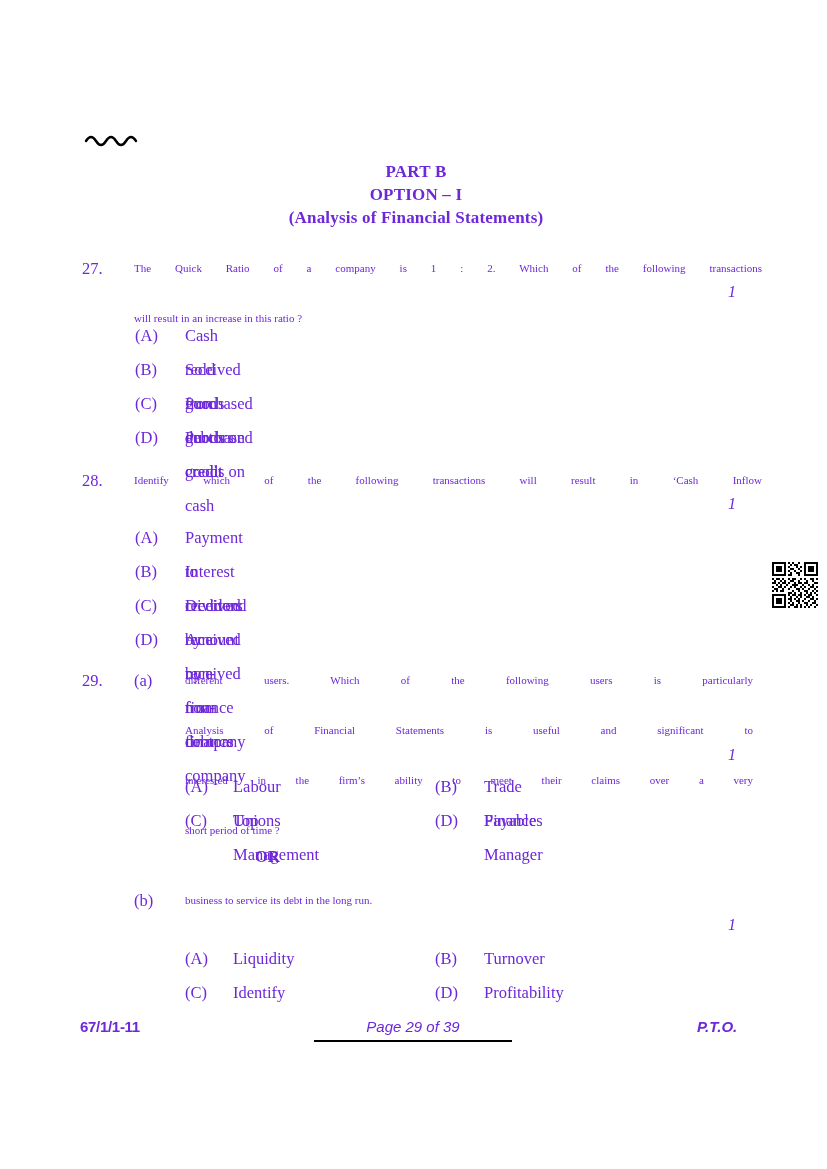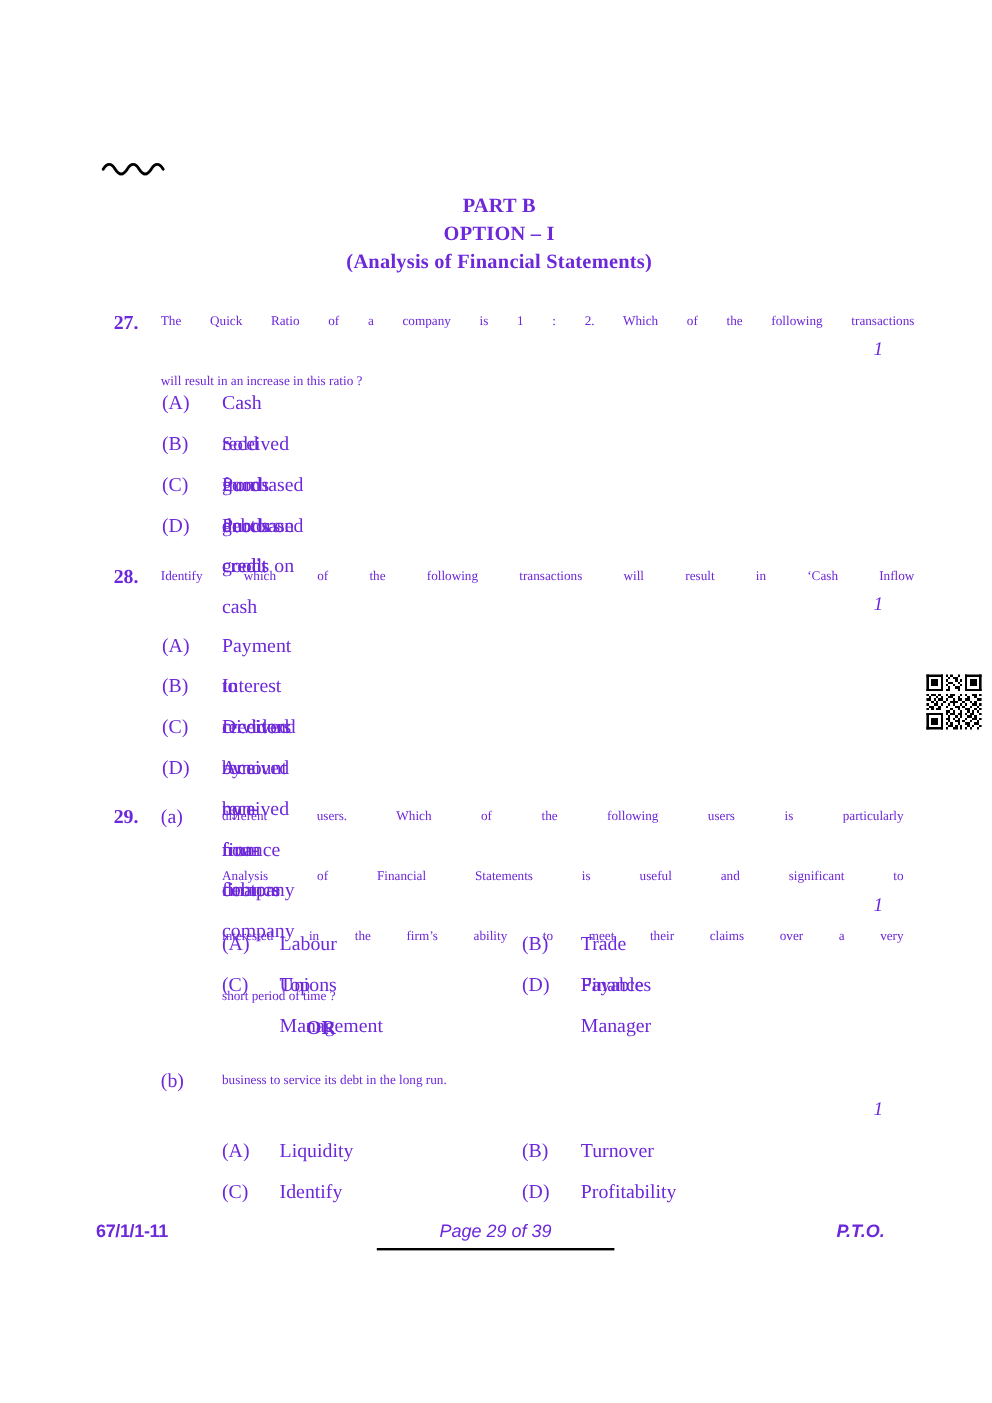--- a/index.html
+++ b/index.html
@@ -48,24 +48,23 @@
   .qblock {
     position: absolute;
     left: 82px;
     width: 680px;
   }
   .qnum {
     position: absolute;
     left: 0;
     top: 0;
     width: 46px;
-    font-weight: bold;
+    font-weight: normal;
     font-size: 16.5px;
     line-height: 25px;
-    text-align: center;
   }
   .qsub {
     position: absolute;
     left: 52px;
     top: 0;
     width: 44px;
     font-size: 16.5px;
     line-height: 25px;
   }
   .qtext {

